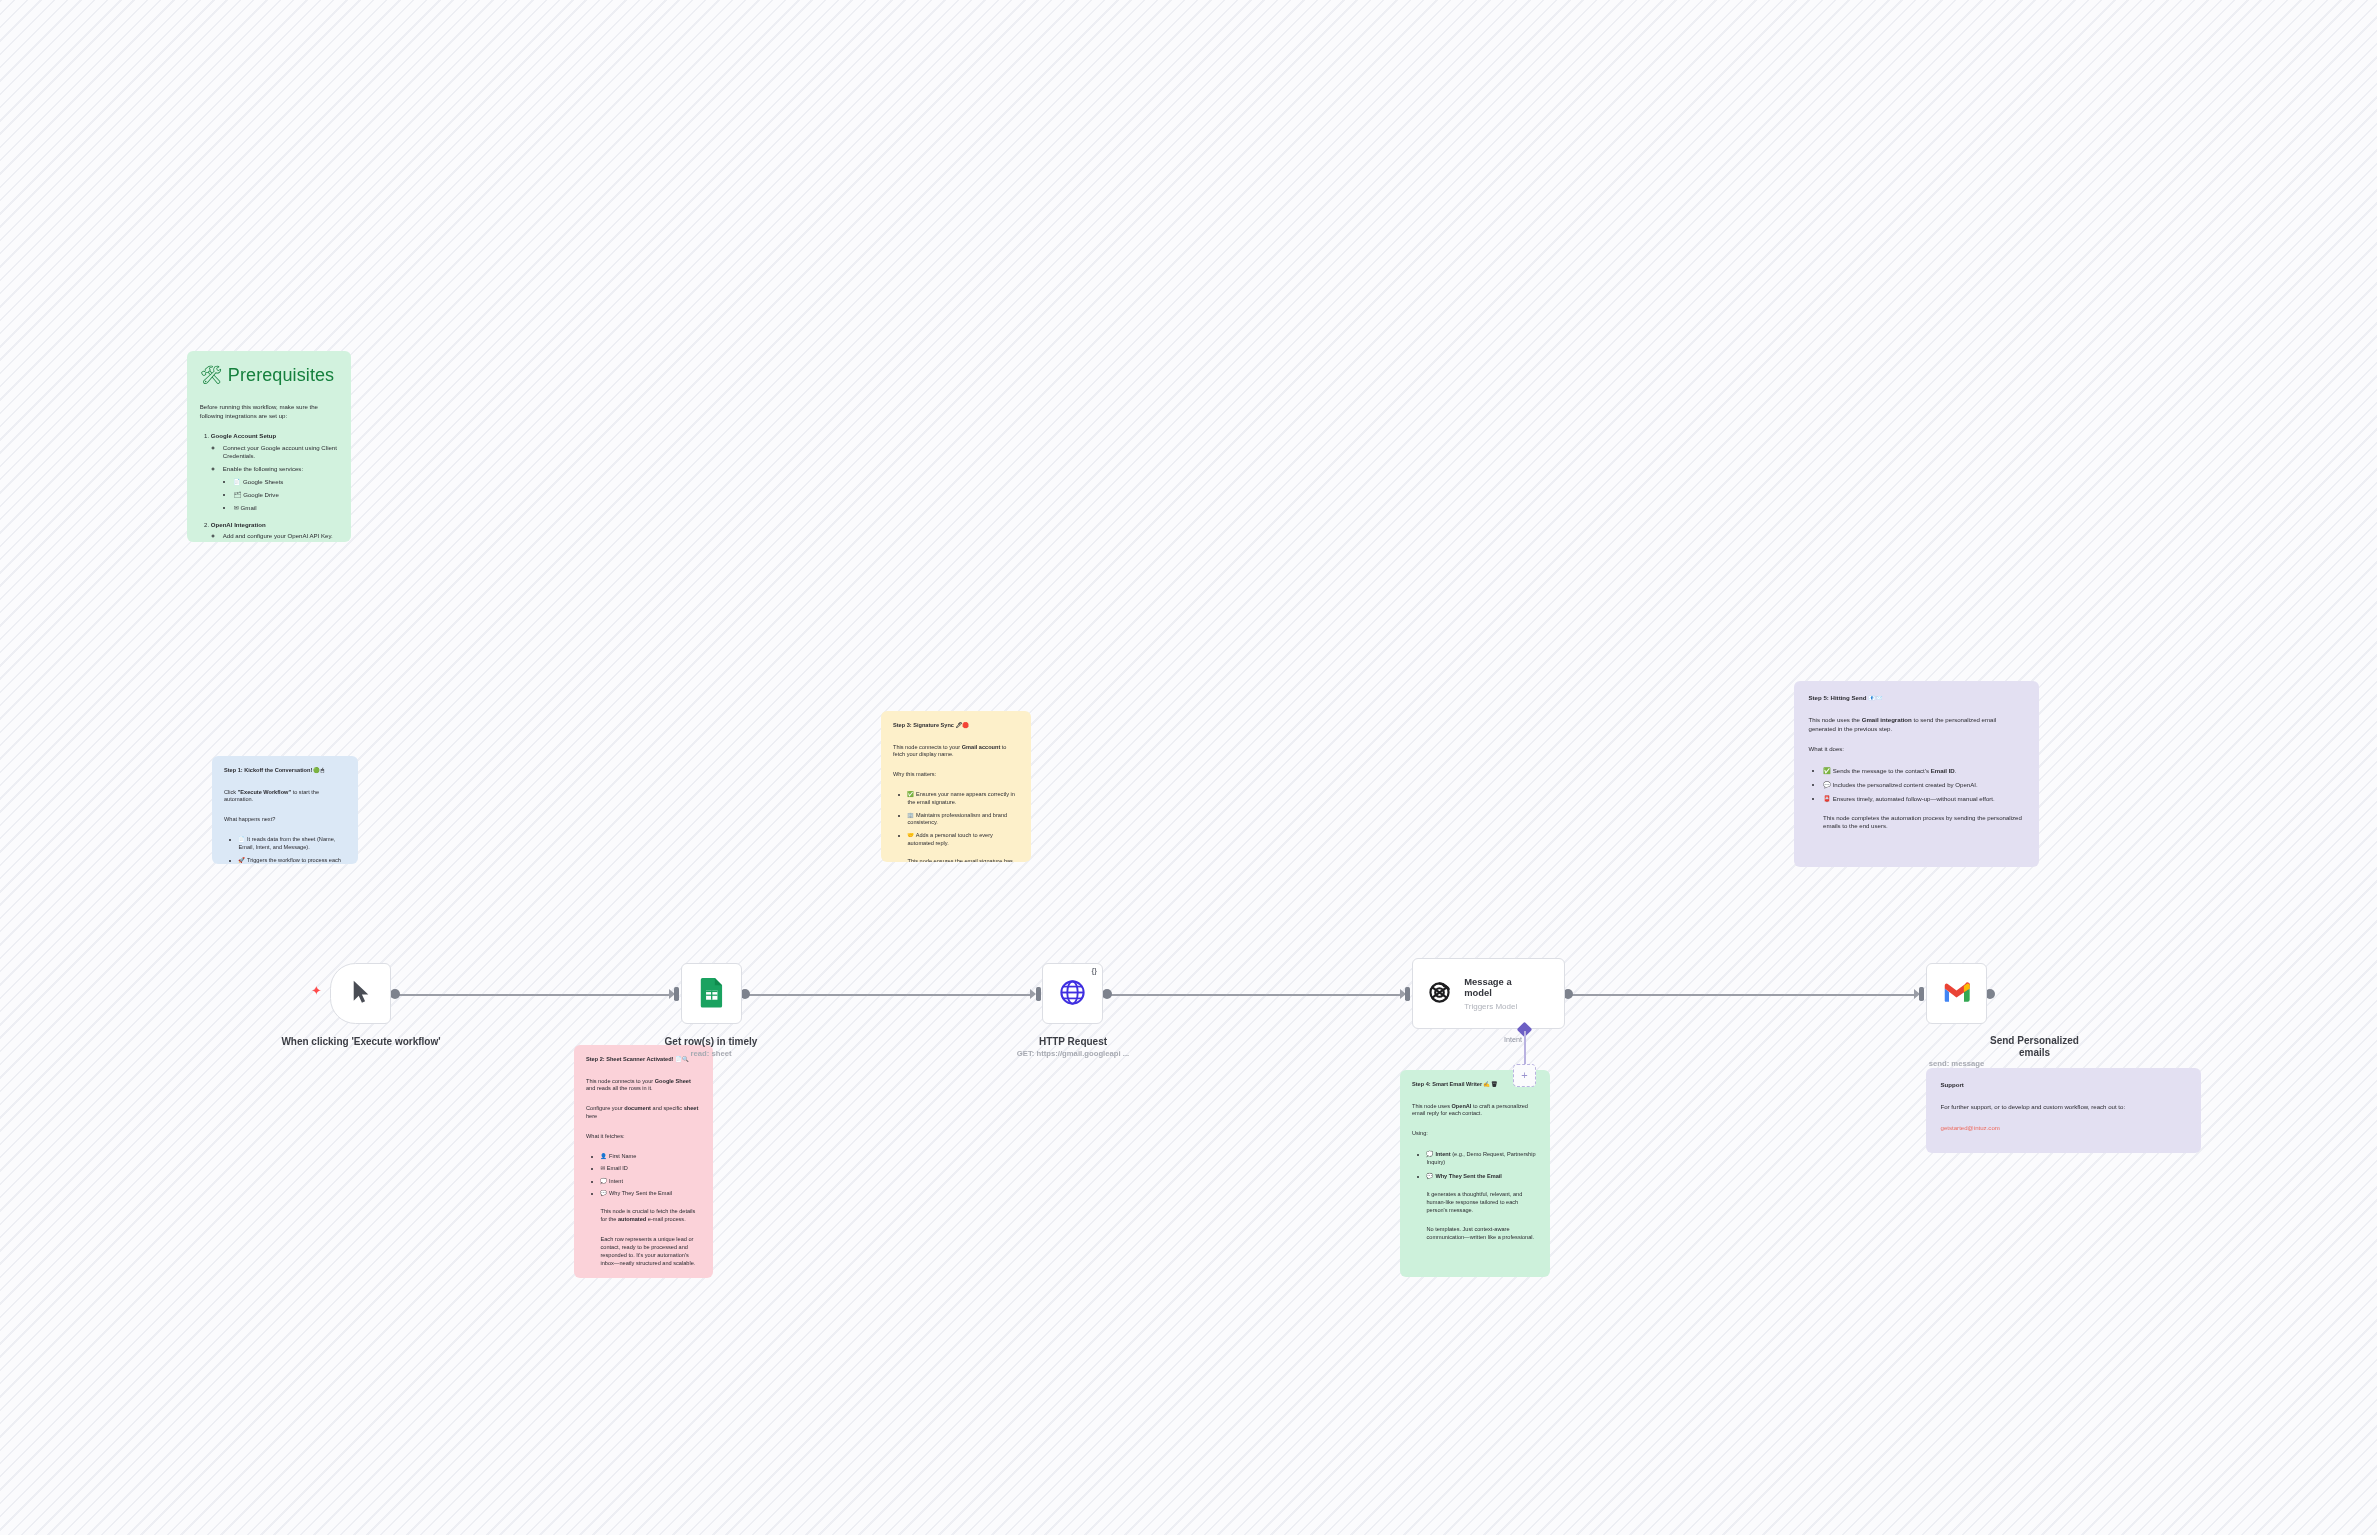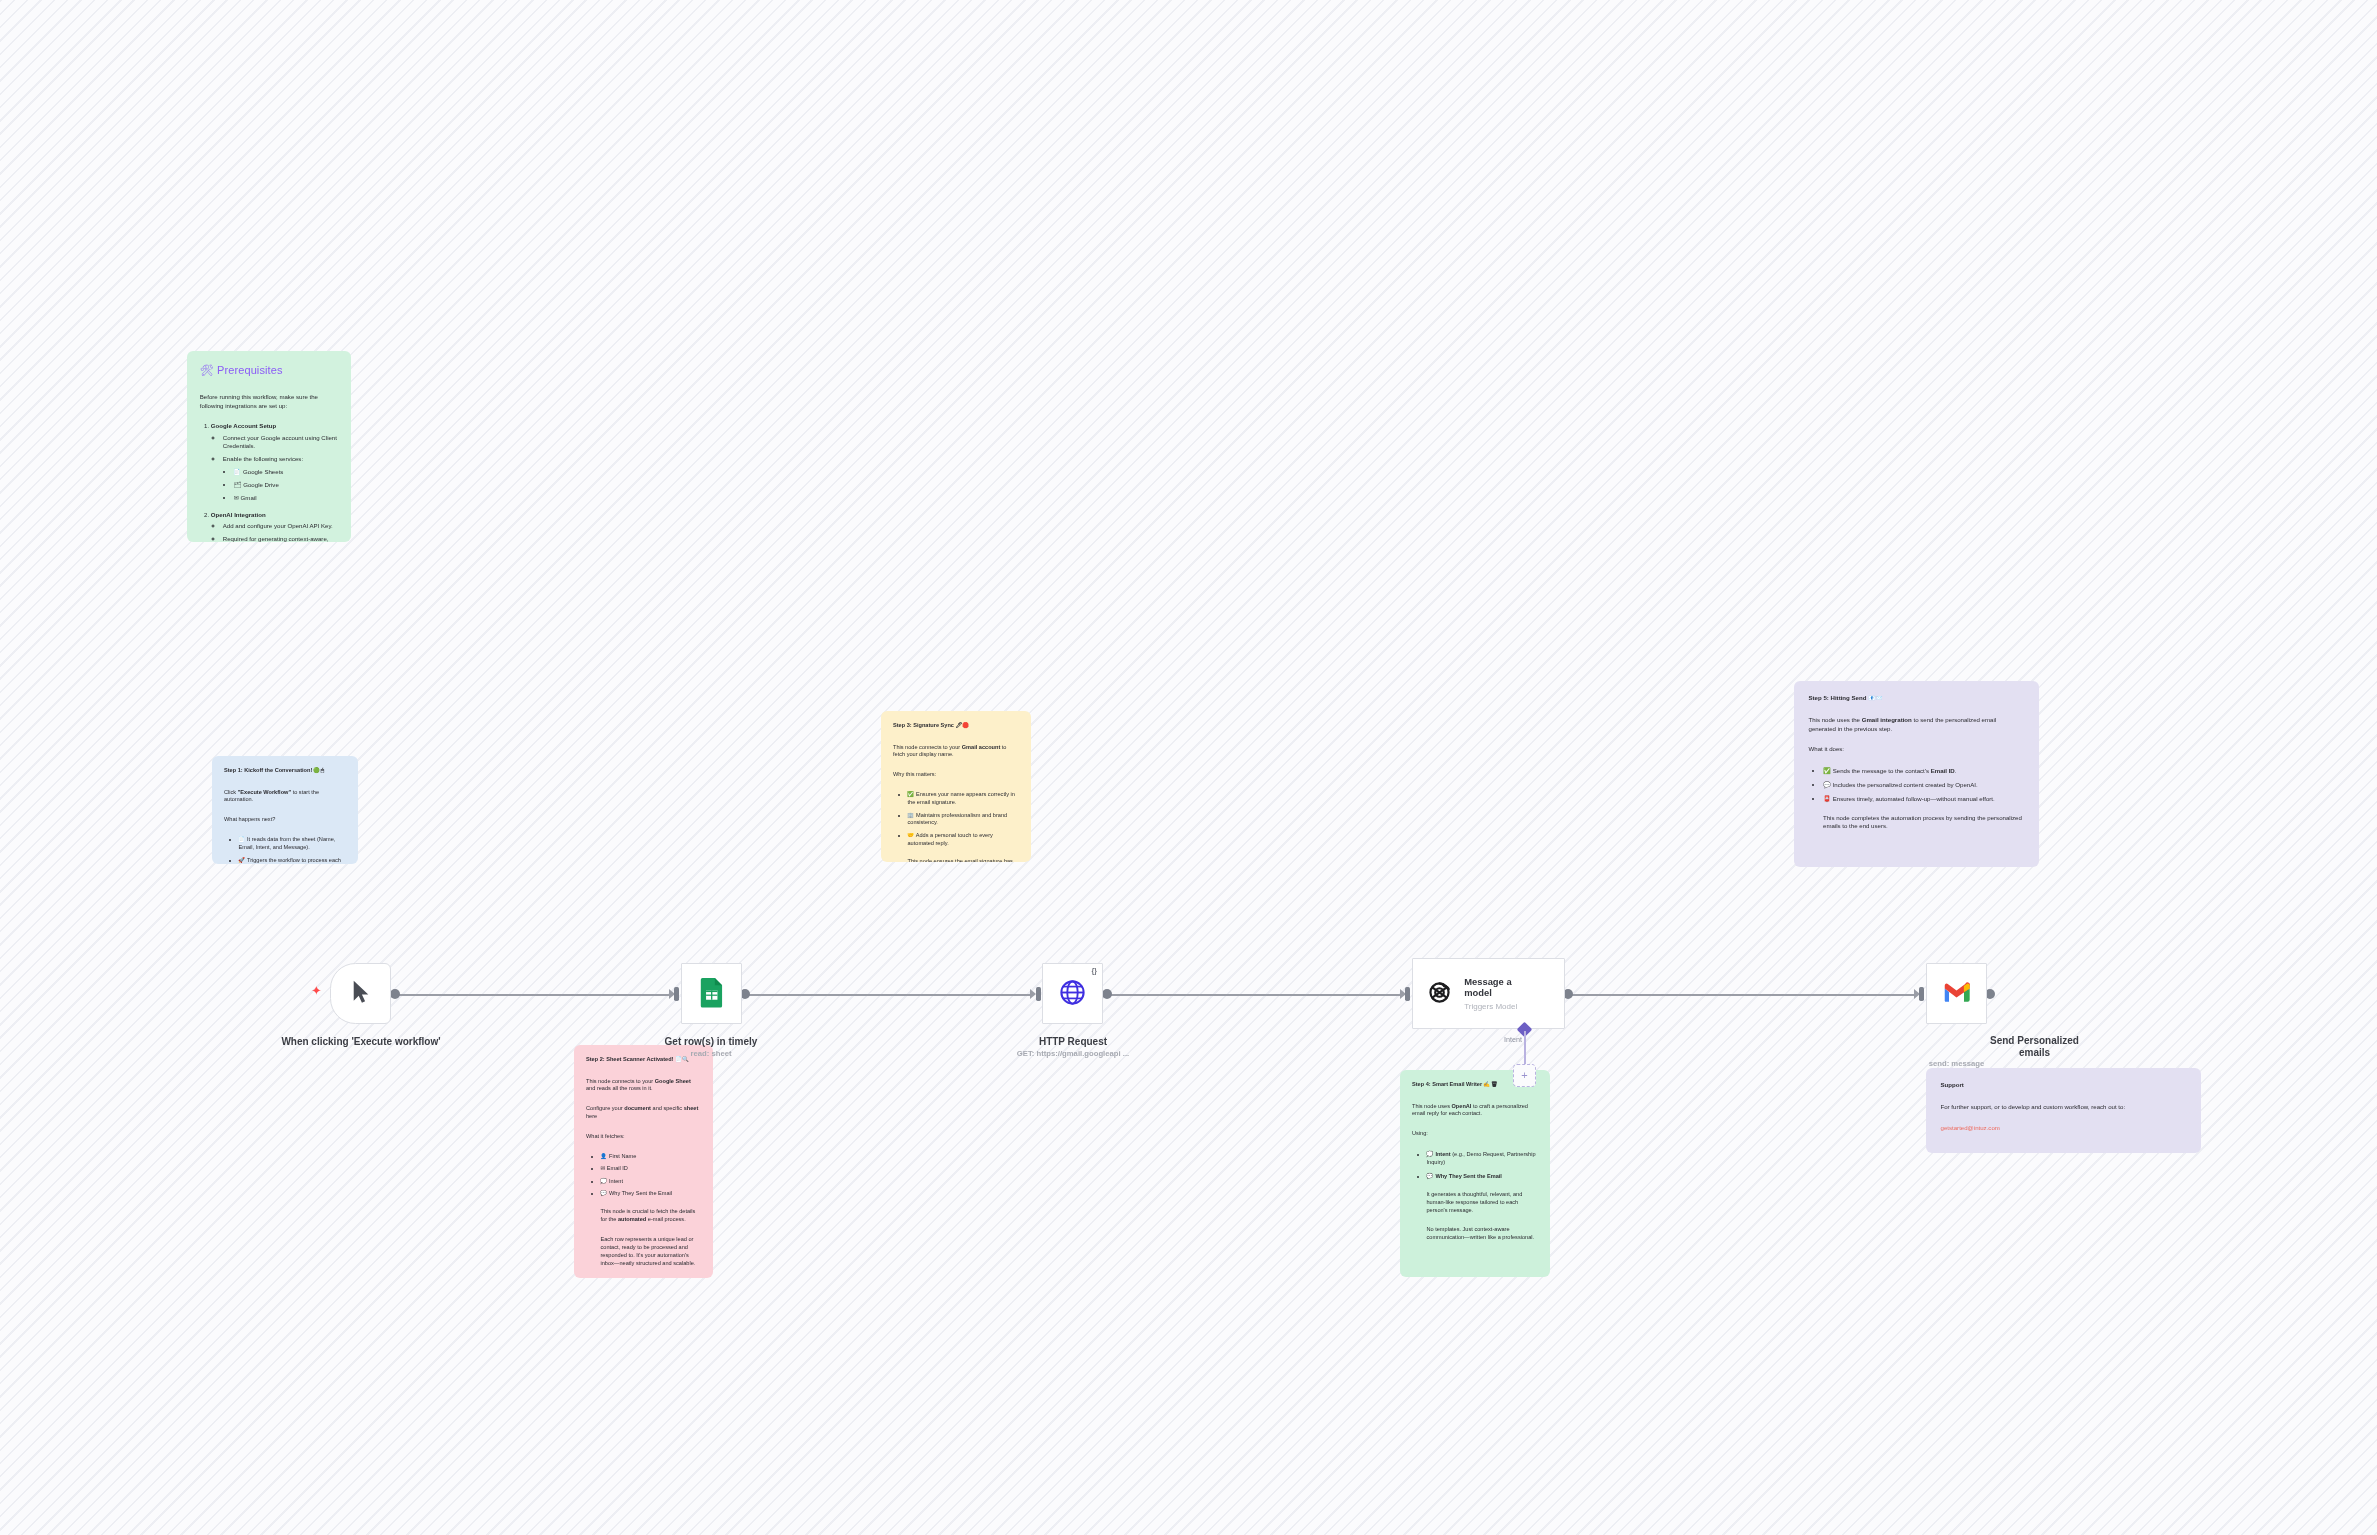--- a/index.html
+++ b/index.html
@@ -43,21 +43,21 @@
   .note .indent { margin-left: 14.5px; }
   .em { font-weight: bold; }
 
   .note-prereq {
     left: 187px; top: 351px; width: 164px; height: 191px;
     background: #d2f2de;
     padding: 12px 12.8px;
     font-size: 6.1px;
   }
   .note-prereq .note-title {
-    font-size: 11px; font-weight: 400; color: #8b5cf6; margin-bottom: 14.5px;
+    font-size: 18px; font-weight: 400; color: #15803d; margin-bottom: 14.5px;
     letter-spacing: 0.1px;
   }
   .note-prereq ol { padding-left: 11px; }
   .note-prereq ol > li { margin-bottom: 2.6px; }
   .note-prereq ul { list-style: circle; padding-left: 12px; margin: 2.6px 0 5.1px 0; }
   .note-prereq ul ul { list-style: disc; padding-left: 11px; }
 
   .note-step1 {
     left: 212px; top: 756px; width: 146px; height: 108px;
     background: #dbe8f6; font-size: 5.6px; padding: 11px 12px;
@@ -112,21 +112,21 @@
     width: 5.1px; height: 13.6px; border-radius: 1.7px;
     background: #7d828d;
     top: 987px;
   }
 
   
   .node {
     position: absolute;
     background: #ffffff;
     border: 1.3px solid #dcdee4;
-    border-radius: 1px;
+    border-radius: 6px;
     box-sizing: border-box;
     display: flex;
     align-items: center;
     justify-content: center;
   }
   .node-label {
     position: absolute;
     text-align: center;
     font-size: 10px;
     color: #3b3d44;

